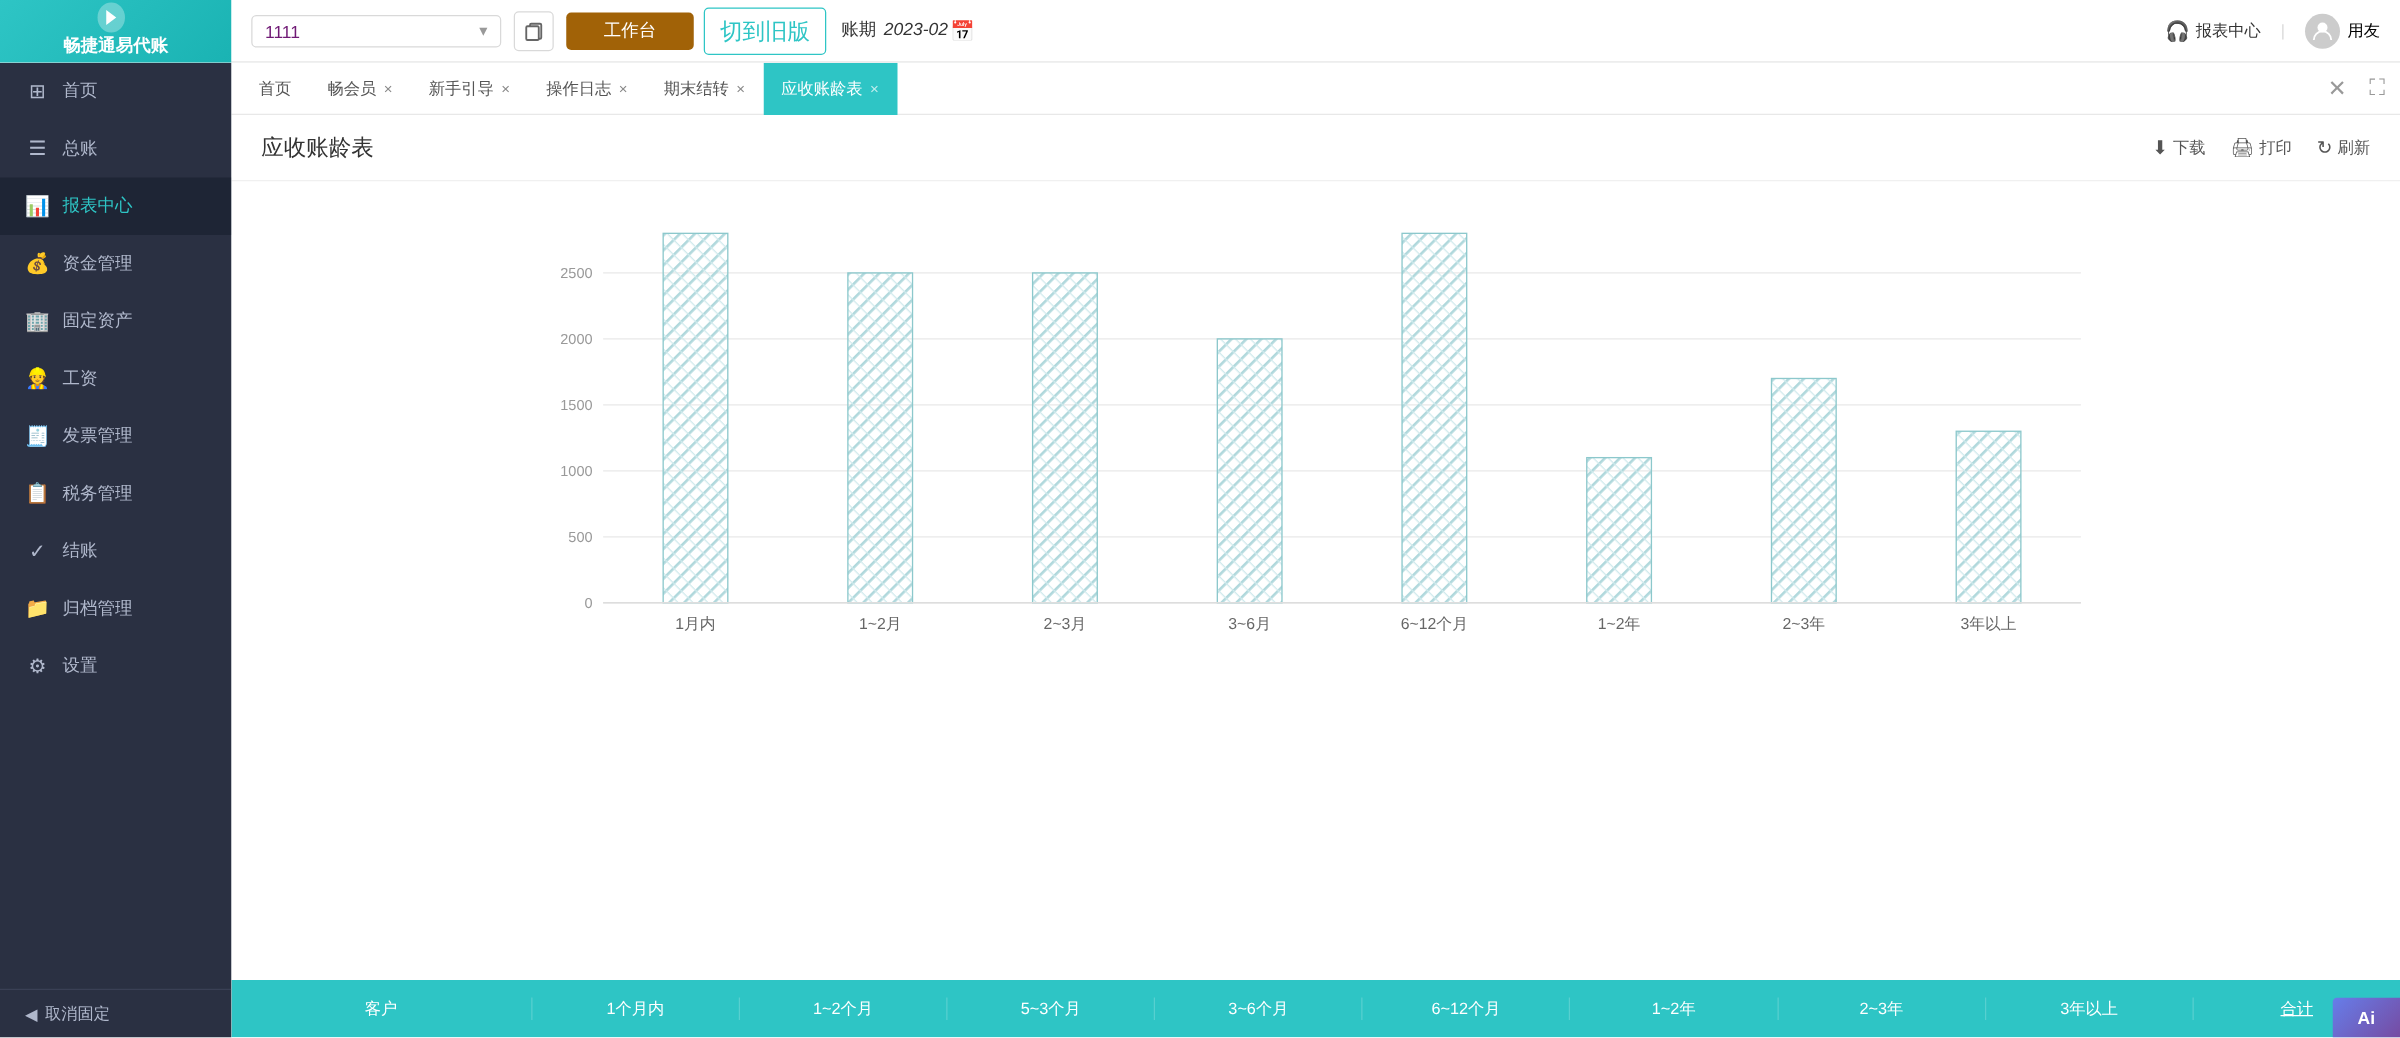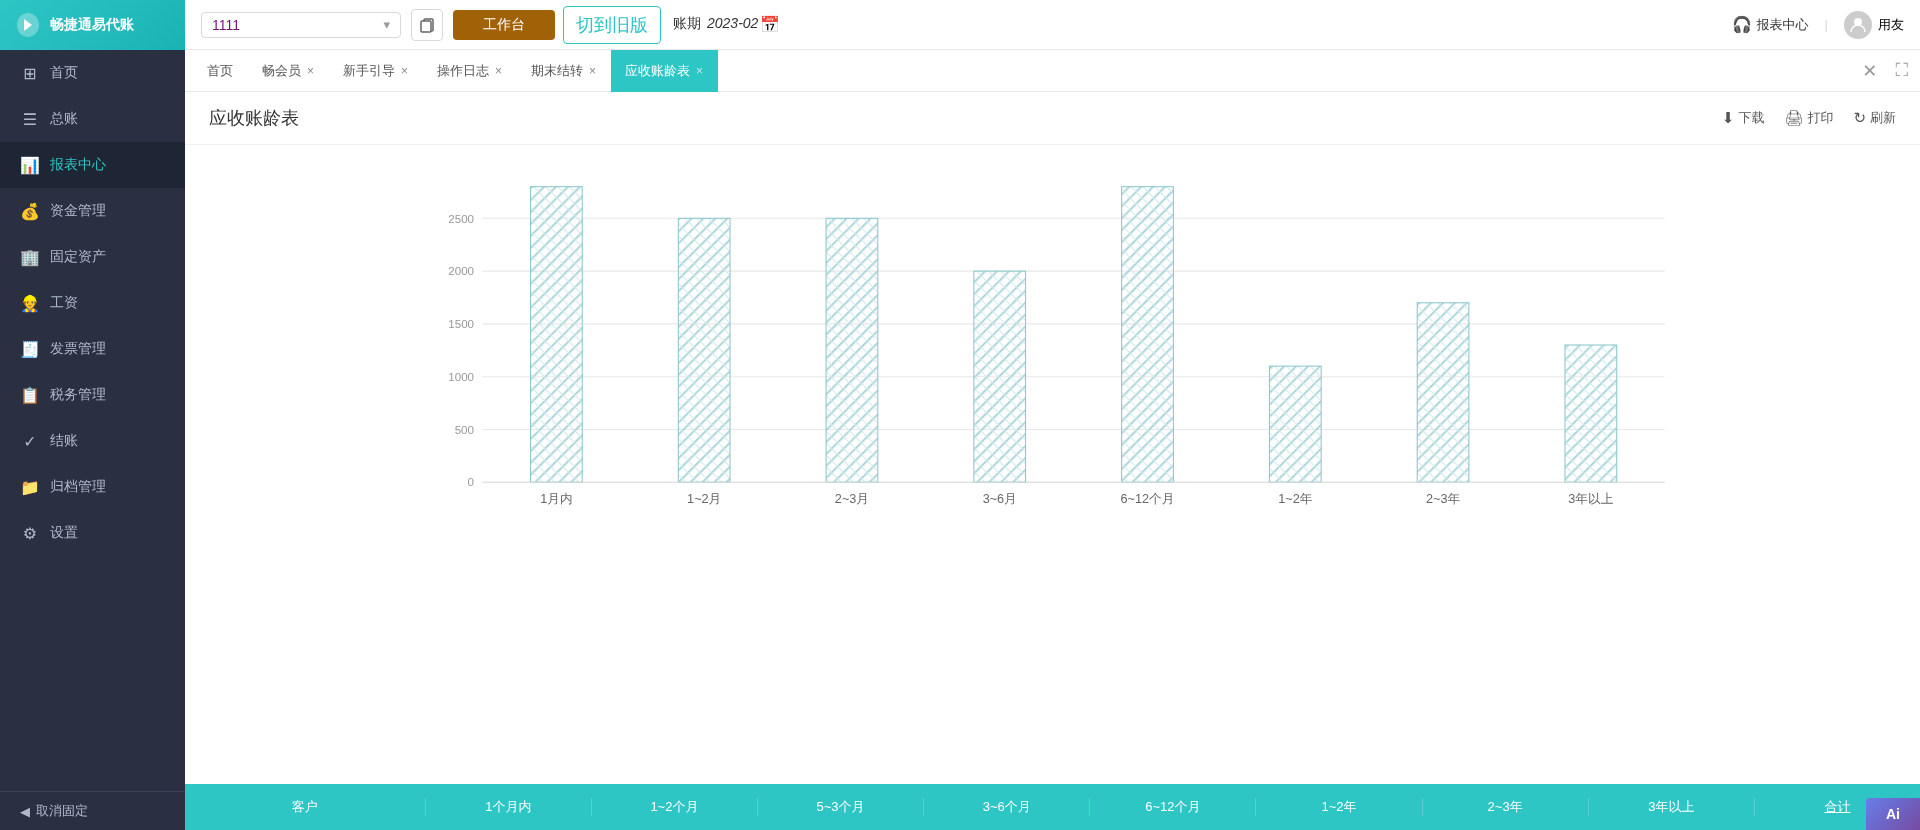--- a/index.html
+++ b/index.html
@@ -15,23 +15,24 @@
       border-bottom: 1px solid #e8e8e8;
       flex-shrink: 0;
       z-index: 10;
     }
     .logo-area {
       width: 185px;
       background: linear-gradient(135deg, #2ec5c5, #1ab3b3);
       height: 50px;
       display: flex;
       align-items: center;
-      padding: 0 14px;
+      padding: 0 28px;
       flex-shrink: 0;
       margin-left: -16px;
+      flex-direction: column;
     }
     .logo-icon {
       width: 28px;
       height: 28px;
       margin-right: 8px;
     }
     .logo-text {
       color: #fff;
       font-size: 14px;
       font-weight: bold;

